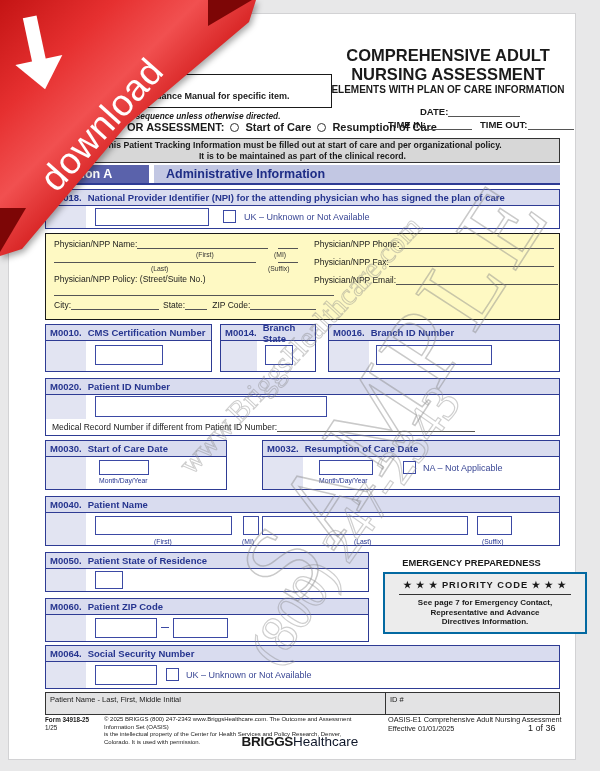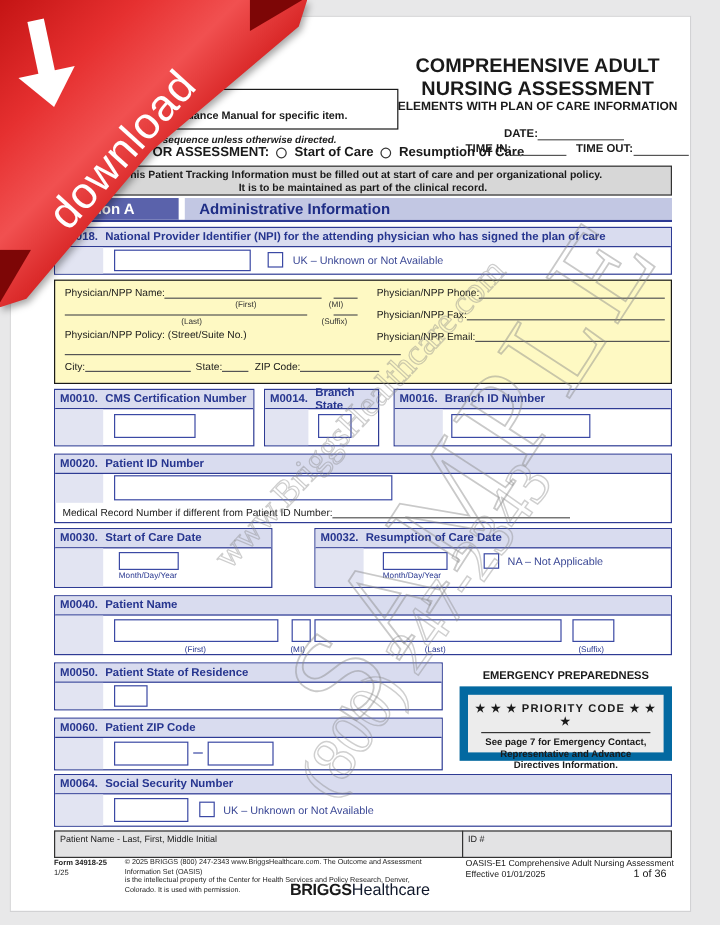--- a/index.html
+++ b/index.html
@@ -54,22 +54,22 @@
 
   
   .pbox { position: absolute; left: 45px; top: 233px; width: 515px; height: 87px;
           border: 1.6px solid #1a1a1a; background: #fef9c3; }
   .prow { position: absolute; display: flex; align-items: flex-end; font-size: 8.5px; }
   .sub { position: absolute; font-size: 6.8px; color: #333; }
 
   
   .em-title { position: absolute; left: 383px; top: 558px; width: 177px; text-align: center;
               font-size: 9.3px; font-weight: bold; }
-  .em-box { position: absolute; left: 383px; top: 572px; width: 177px; height: 62px;
-            border: 7px solid #0369a1; background: #ececec; text-align: center; padding-top: 5px; }
+  .em-box { position: absolute; left: 383px; top: 572px; width: 204px; height: 62px;
+            border: 2px solid #0369a1; background: #ececec; text-align: center; padding-top: 5px; }
   .em-priority { font-size: 9.3px; font-weight: bold; letter-spacing: 1px; }
   .em-div { width: 86%; margin: 4px auto 3px auto; border-top: 1px solid #333; }
   .em-note { font-size: 8px; font-weight: bold; line-height: 9.5px; }
 
   
   .id-row { position: absolute; left: 45px; top: 692px; width: 515px; height: 23px; display: flex; }
   .id-cell { background: #e3e3e4; border: 1.3px solid #333; font-size: 7.5px; padding: 2px 0 0 4px; }
   .footer-left { position: absolute; left: 45px; top: 716px; font-size: 6.3px; font-weight: bold; line-height: 7.5px; }
   .footer-copy { position: absolute; left: 104px; top: 716px; width: 255px; font-size: 6px; line-height: 7.5px; color: #222; }
   .footer-ref { position: absolute; left: 388px; top: 715px; font-size: 7.3px; line-height: 9px; }

